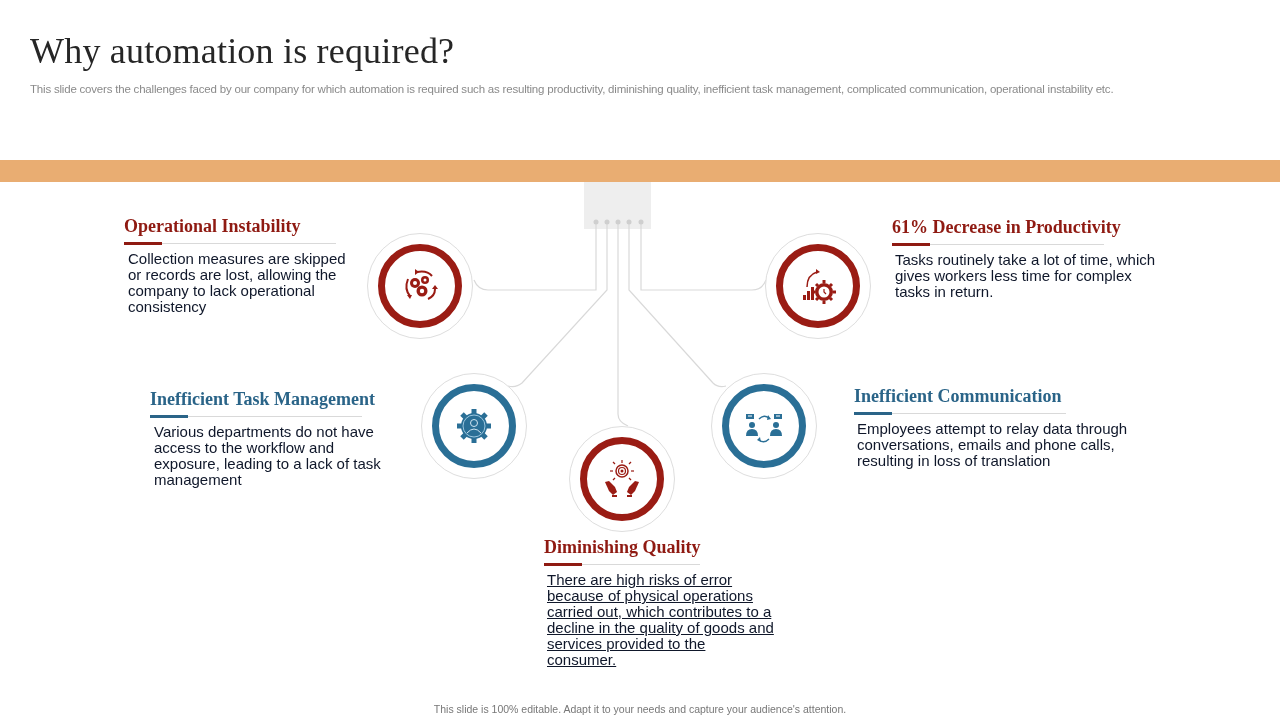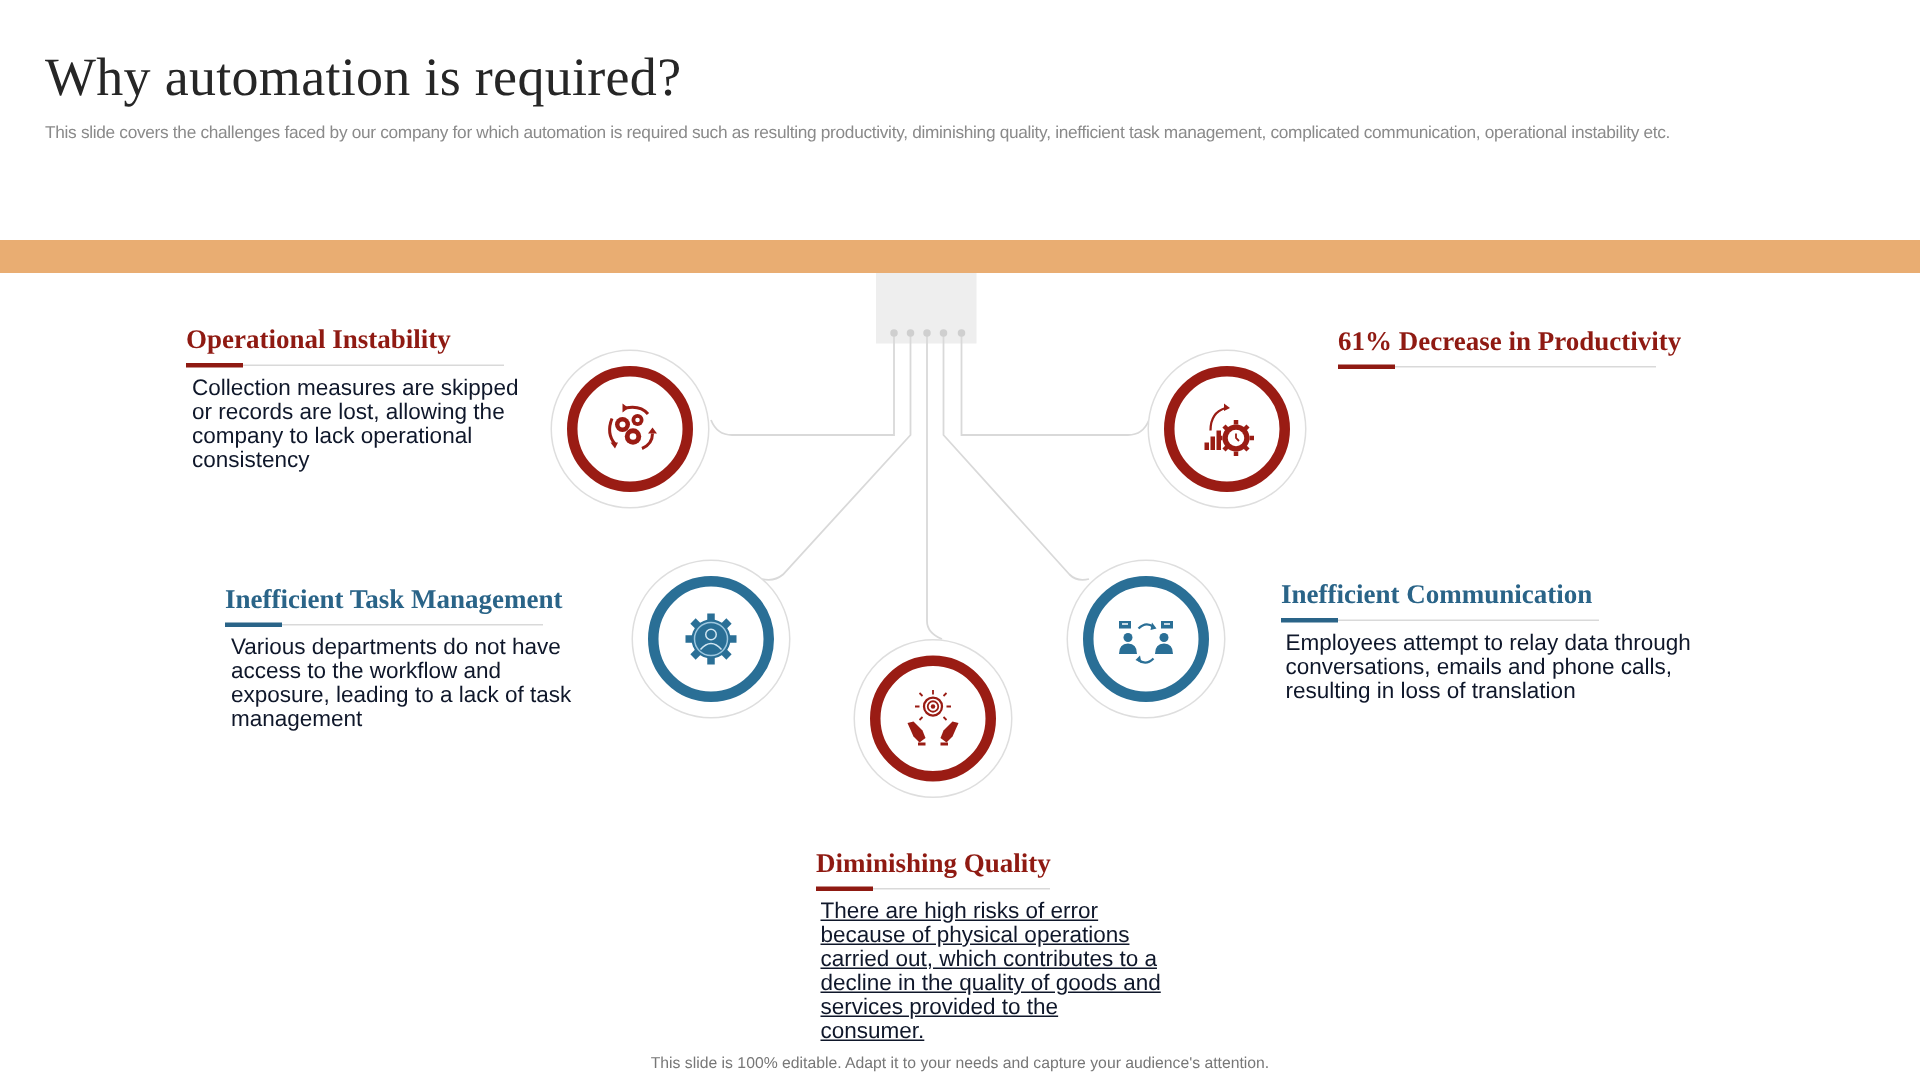--- a/index.html
+++ b/index.html
@@ -144,20 +144,21 @@
           <line x1="23" y1="39" x2="25" y2="37"></line>
       </g>
       <path d="M14 26 Q14 14 24 11" stroke="#9a1c14" stroke-width="1.5" fill="none"></path>
       <polygon points="23,8 27,11 23,13" fill="#9a1c14"></polygon>
     </svg>
   </div>
 </div>
 <div class="card" style="left:892px; top:216px; width:212px;">
   <h3 class="red">61% Decrease in Productivity</h3>
   <div class="rule red"></div>
+  <p style="margin-left:3px; width:272px;">Tasks routinely take a lot of time, which gives workers less time for complex tasks in return.</p>
 </div>
 
 <div class="card" style="left:150px; top:388px; width:212px;">
   <h3 class="blue">Inefficient Task Management</h3>
   <div class="rule blue"></div>
   <p style="margin-left:4px; width:230px;">Various departments do not have access to the workflow and exposure, leading to a lack of task management</p>
 </div>
 <div class="ring-outer" style="left:421px; top:373px;">
   <div class="ring-inner blue">
     <svg viewBox="0 0 50 50">
@@ -224,19 +225,19 @@
       </g>
       <g fill="#9a1c14">
         <path d="M8 28 L12 27 L18 33 L20 38 L16 41 L12 37 Z"></path>
         <path d="M42 28 L38 27 L32 33 L30 38 L34 41 L38 37 Z"></path>
         <rect x="15" y="41" width="5" height="2"></rect>
         <rect x="30" y="41" width="5" height="2"></rect>
       </g>
     </svg>
   </div>
 </div>
-<div class="card" style="left:544px; top:564px; width:156px;">
+<div class="card" style="left:544px; top:536px; width:156px;">
   <h3 class="red">Diminishing Quality</h3>
   <div class="rule red"></div>
   <p style="margin-left:3px; width:230px;text-decoration:underline;">There are high risks of error because of physical operations carried out, which contributes to a decline in the quality of goods and services provided to the consumer.</p>
 </div>
 
 <div class="footer">This slide is 100% editable.  Adapt it to your needs and capture your audience's attention.</div>
 
 </body></html>

